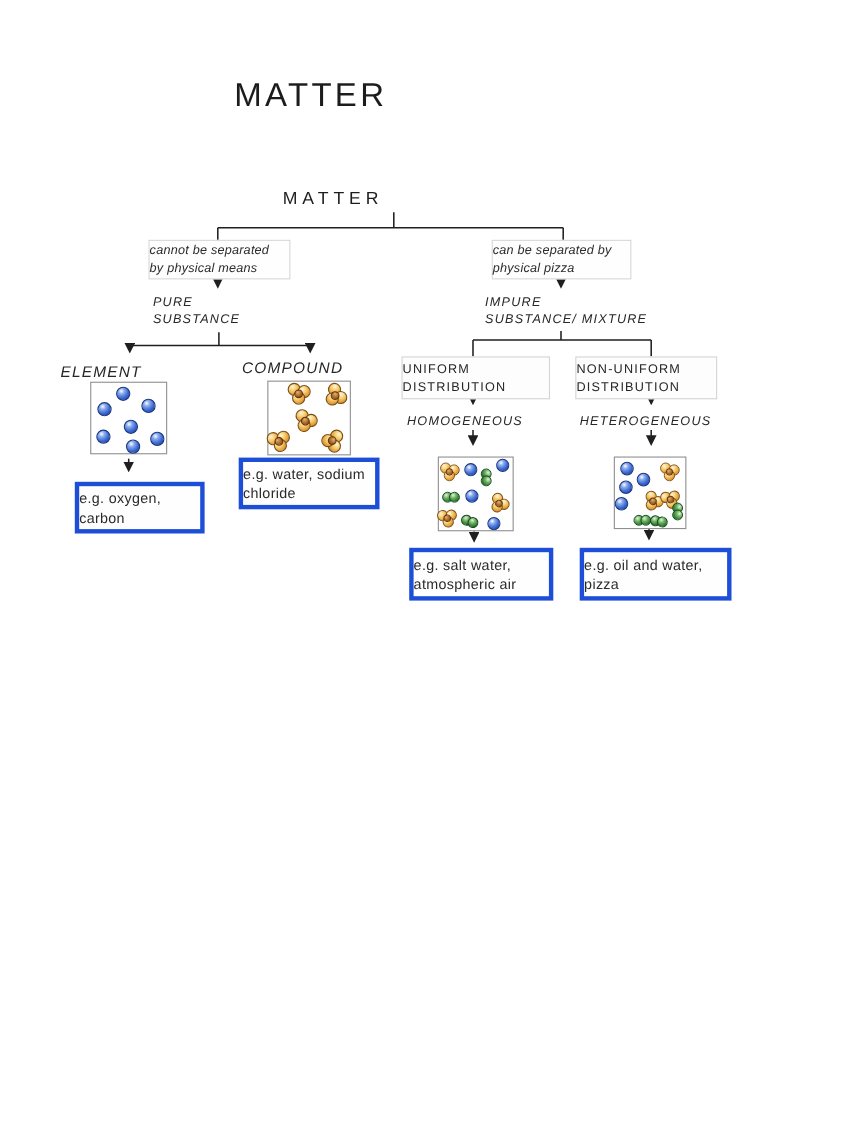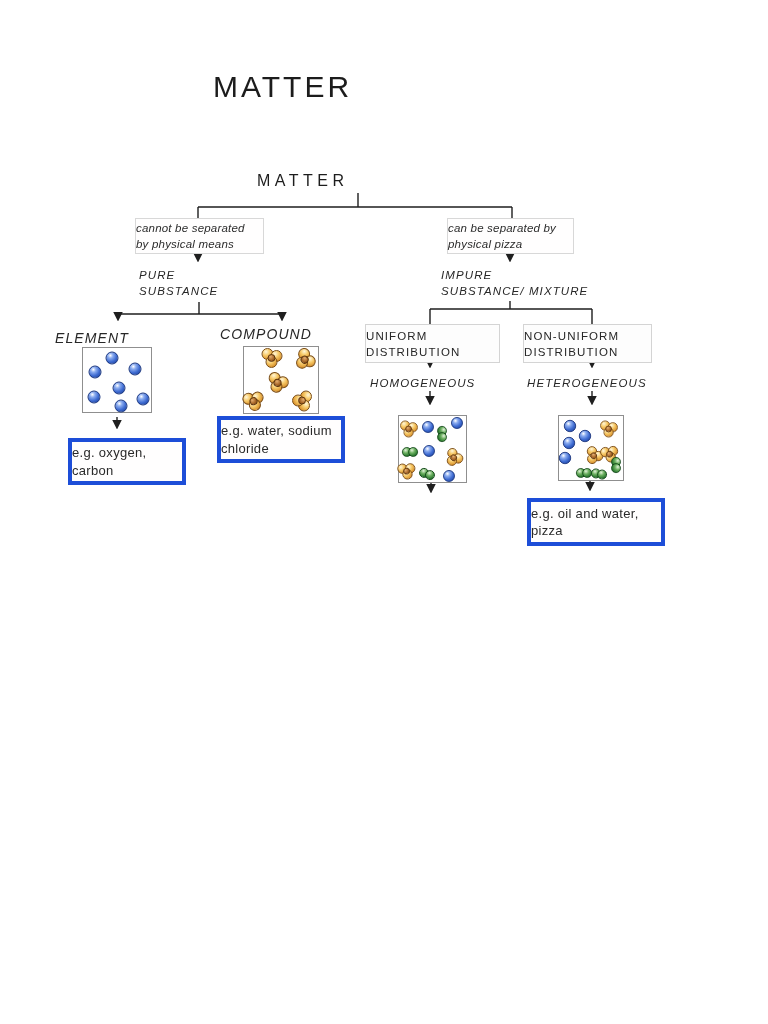--- a/index.html
+++ b/index.html
@@ -277,18 +277,22 @@
       <div class="particle p-green" style="left: 62%; top: 91%; transform: translate(-50%, -50%) rotate(10deg) scale(0.9);">
         <span class="e1"></span>
         <span class="e2"></span>
       </div>
       <div class="particle p-green" style="left: 89%; top: 77%; transform: translate(-50%, -50%) rotate(90deg) scale(0.9);">
         <span class="e1"></span>
         <span class="e2"></span>
       </div>
     </div>
 
+  <div class="abs ctr eg-box" style="left:372px; top:498px; width:123px; height:40px;">
+    <span>e.g. salt water,</span>
+    <span>atmospheric air</span>
+  </div>
   <div class="abs ctr eg-box" style="left:527px; top:498px; width:130px; height:40px;">
     <span>e.g. oil and water,</span>
     <span>pizza</span>
   </div>
 
 </div>
 
 </body></html>

